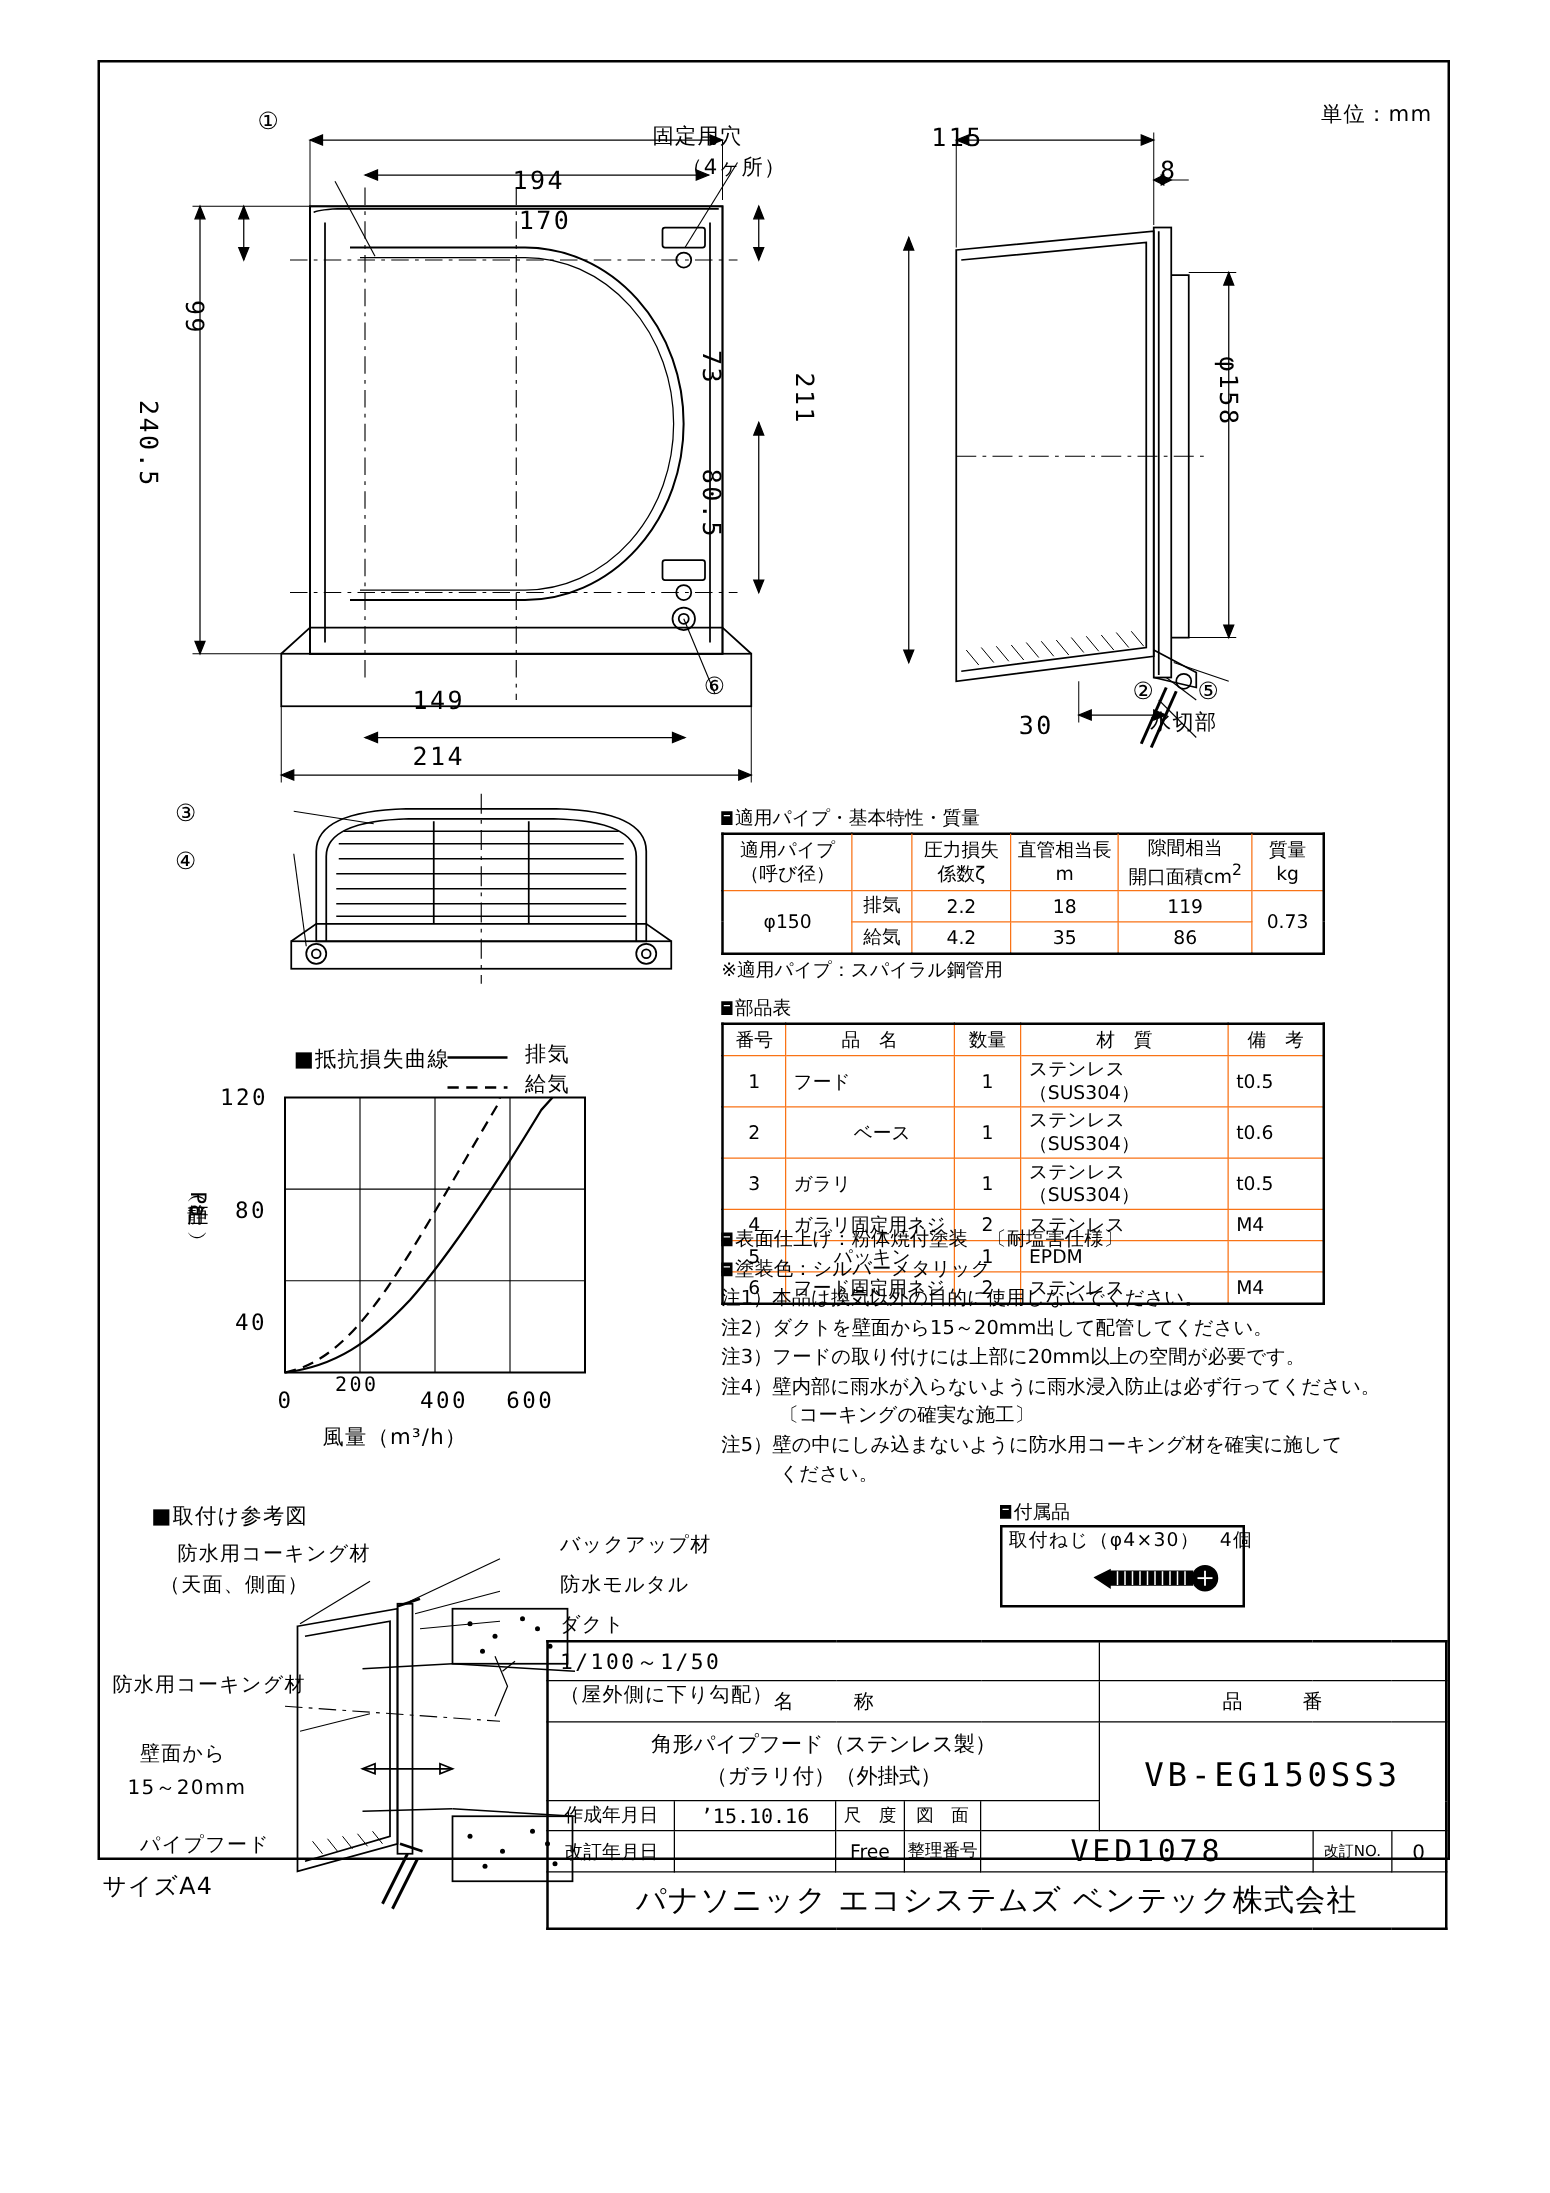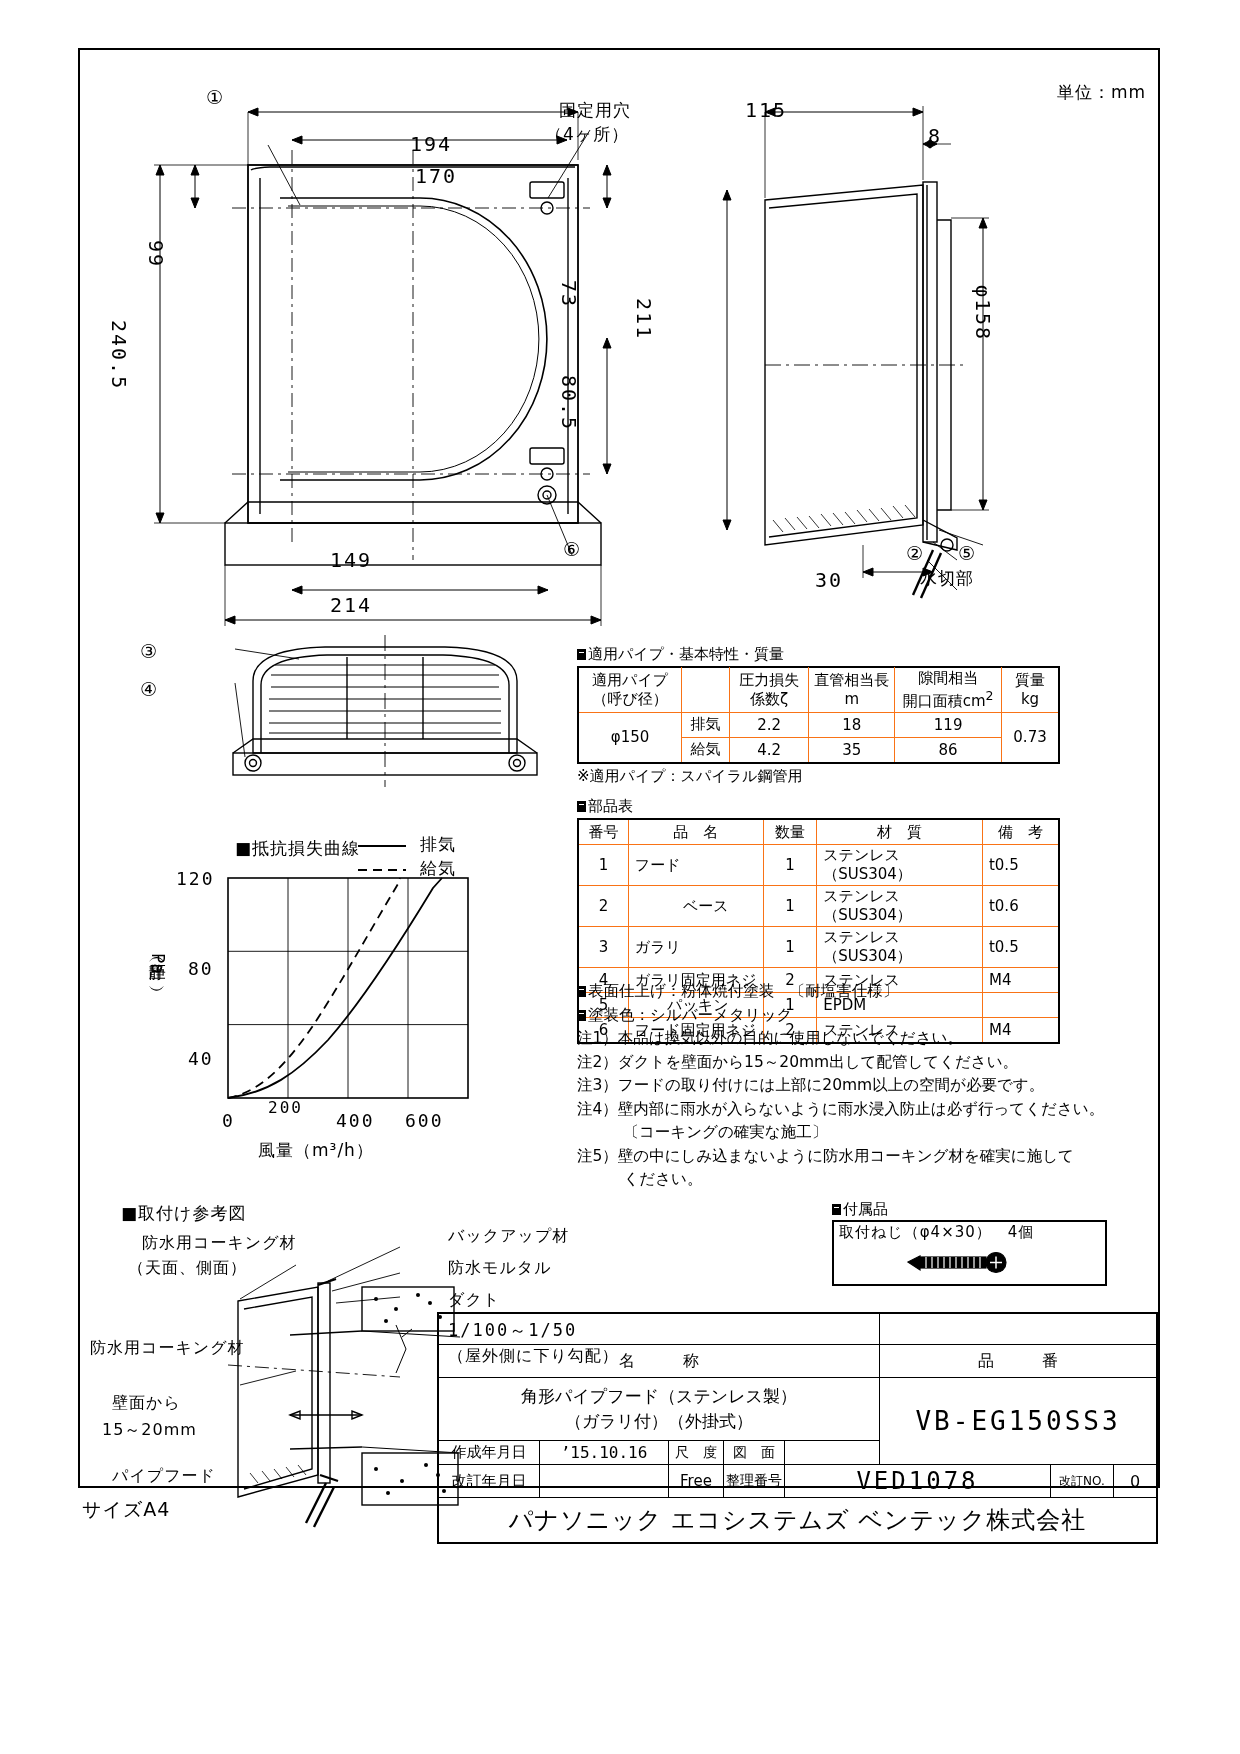--- a/index.html
+++ b/index.html
@@ -115,21 +115,21 @@
   <div class="t num" style="left:330px;top:84px;font-size:20px;">194</div>
   <div class="t num" style="left:335px;top:116px;font-size:20px;">170</div>
   <div class="t num" style="left:65px;top:190px;font-size:20px;writing-mode:vertical-rl;">99</div>
   <div class="t num" style="left:28px;top:270px;font-size:20px;writing-mode:vertical-rl;">240.5</div>
   <div class="t num" style="left:478px;top:230px;font-size:20px;writing-mode:vertical-rl;">73</div>
   <div class="t num" style="left:478px;top:325px;font-size:20px;writing-mode:vertical-rl;">80.5</div>
   <div class="t num" style="left:250px;top:500px;font-size:20px;">149</div>
   <div class="t num" style="left:250px;top:545px;font-size:20px;">214</div>
   <div class="t jp" style="left:126px;top:38px;font-size:19px;">①</div>
   <div class="t jp" style="left:483px;top:490px;font-size:19px;">⑥</div>
-  <div class="t jp" style="left:479px;top:52px;font-size:17px;">固定用穴</div>
+  <div class="t jp" style="left:442px;top:52px;font-size:17px;font-family:Liberation Mono, monospace;">固定用穴</div>
   <div class="t jp" style="left:465px;top:76px;font-size:17px;">（4ヶ所）</div>
 
   <svg width="420" height="520" style="left:585px;top:40px;">
     <g fill="none" stroke="#000" stroke-width="1.4">
 
       <path d="M100 110 L258 95 L258 435 L100 455 Z"></path>
       <path d="M104 118 L252 104 L252 428 L104 447"></path>
 
       <rect x="258" y="92" width="14" height="360"></rect>
       <path d="M262 95 L262 450"></path>
@@ -374,21 +374,21 @@
     <div><span class="sq"></span><span>塗装色：シルバーメタリック</span></div>
     <div>注1）本品は換気以外の目的に使用しないでください。</div>
     <div>注2）ダクトを壁面から15～20mm出して配管してください。</div>
     <div>注3）フードの取り付けには上部に20mm以上の空間が必要です。</div>
     <div>注4）壁内部に雨水が入らないように雨水浸入防止は必ず行ってください。</div>
     <div>　　　〔コーキングの確実な施工〕</div>
     <div>注5）壁の中にしみ込まないように防水用コーキング材を確実に施して</div>
     <div>　　　ください。</div>
   </div>
 
-  <div class="abs" style="left:752px;top:1150px;width:275px;">
+  <div class="abs" style="left:720px;top:1150px;width:196px;">
     <div class="lbl jp" style="margin-bottom:1px;">
       <span class="sq"></span><span>付属品</span>
     </div>
     <div style="border:2px solid #000;height:62px;position:relative;">
       <div class="t jp" style="left:5px;top:3px;font-size:15px;">取付ねじ（φ4×30）　4個</div>
       <svg width="120" height="26" style="left:72px;top:30px;">
         <g stroke="#000" stroke-width="1.2" fill="none">
           <path d="M2 10 L14 4 L14 18 Z" fill="#000"></path>
           <rect x="14" y="5" width="66" height="11" fill="#000"></rect>
           <g stroke="#fff" stroke-width="1.2">

